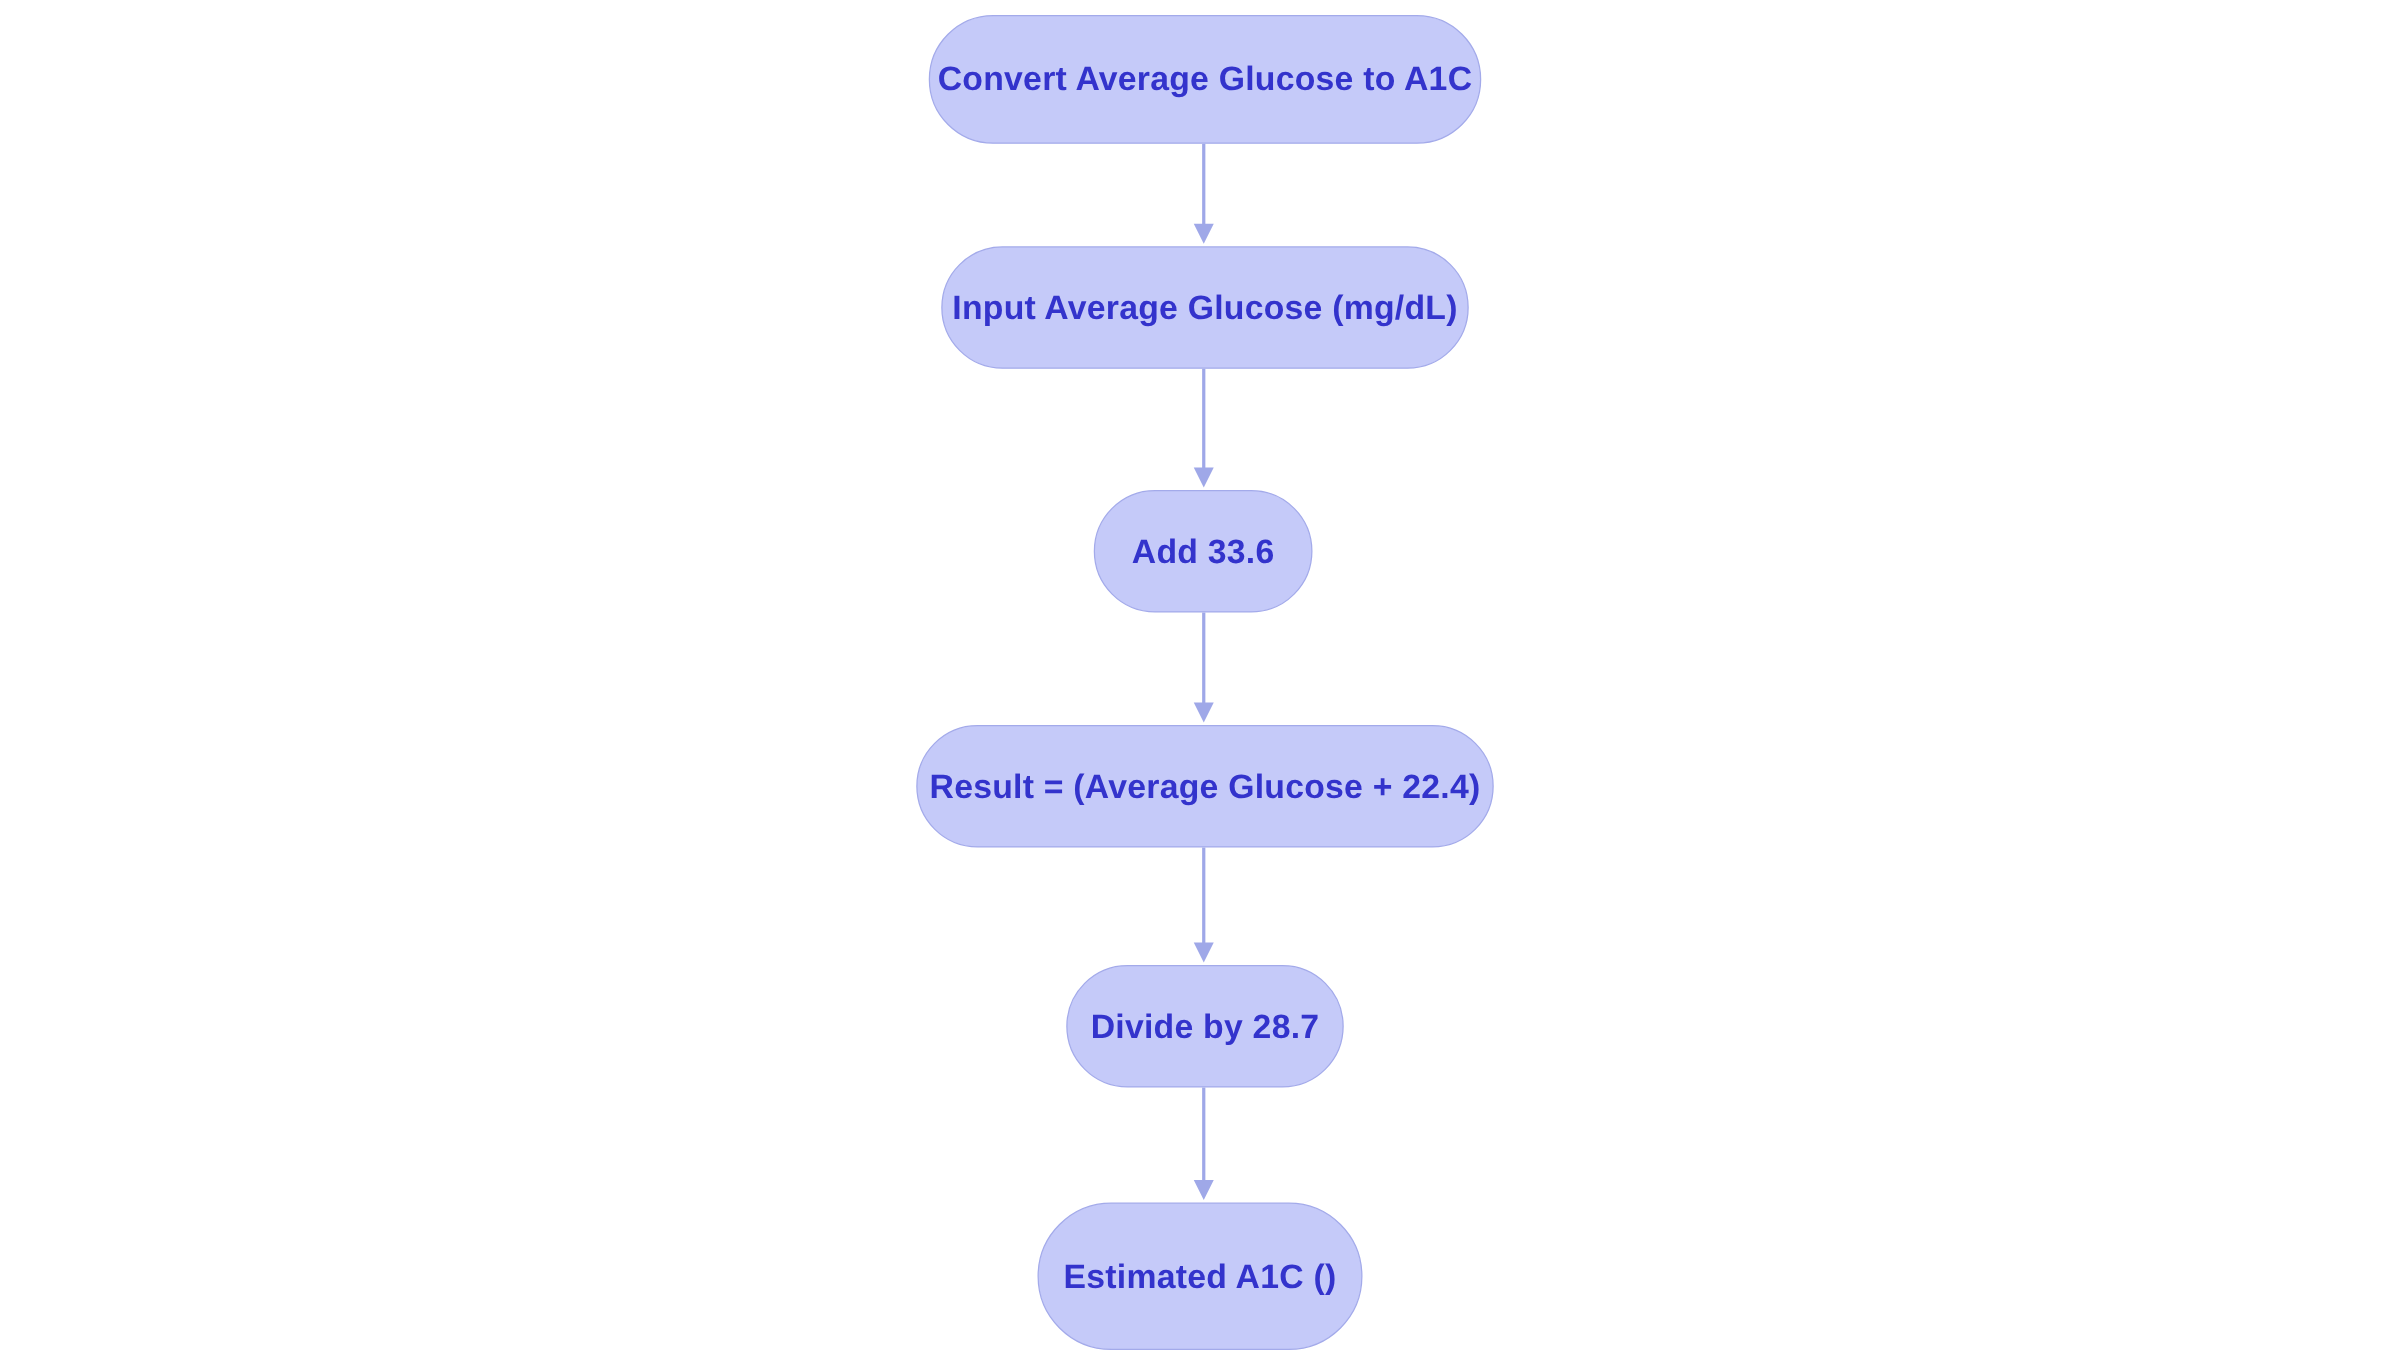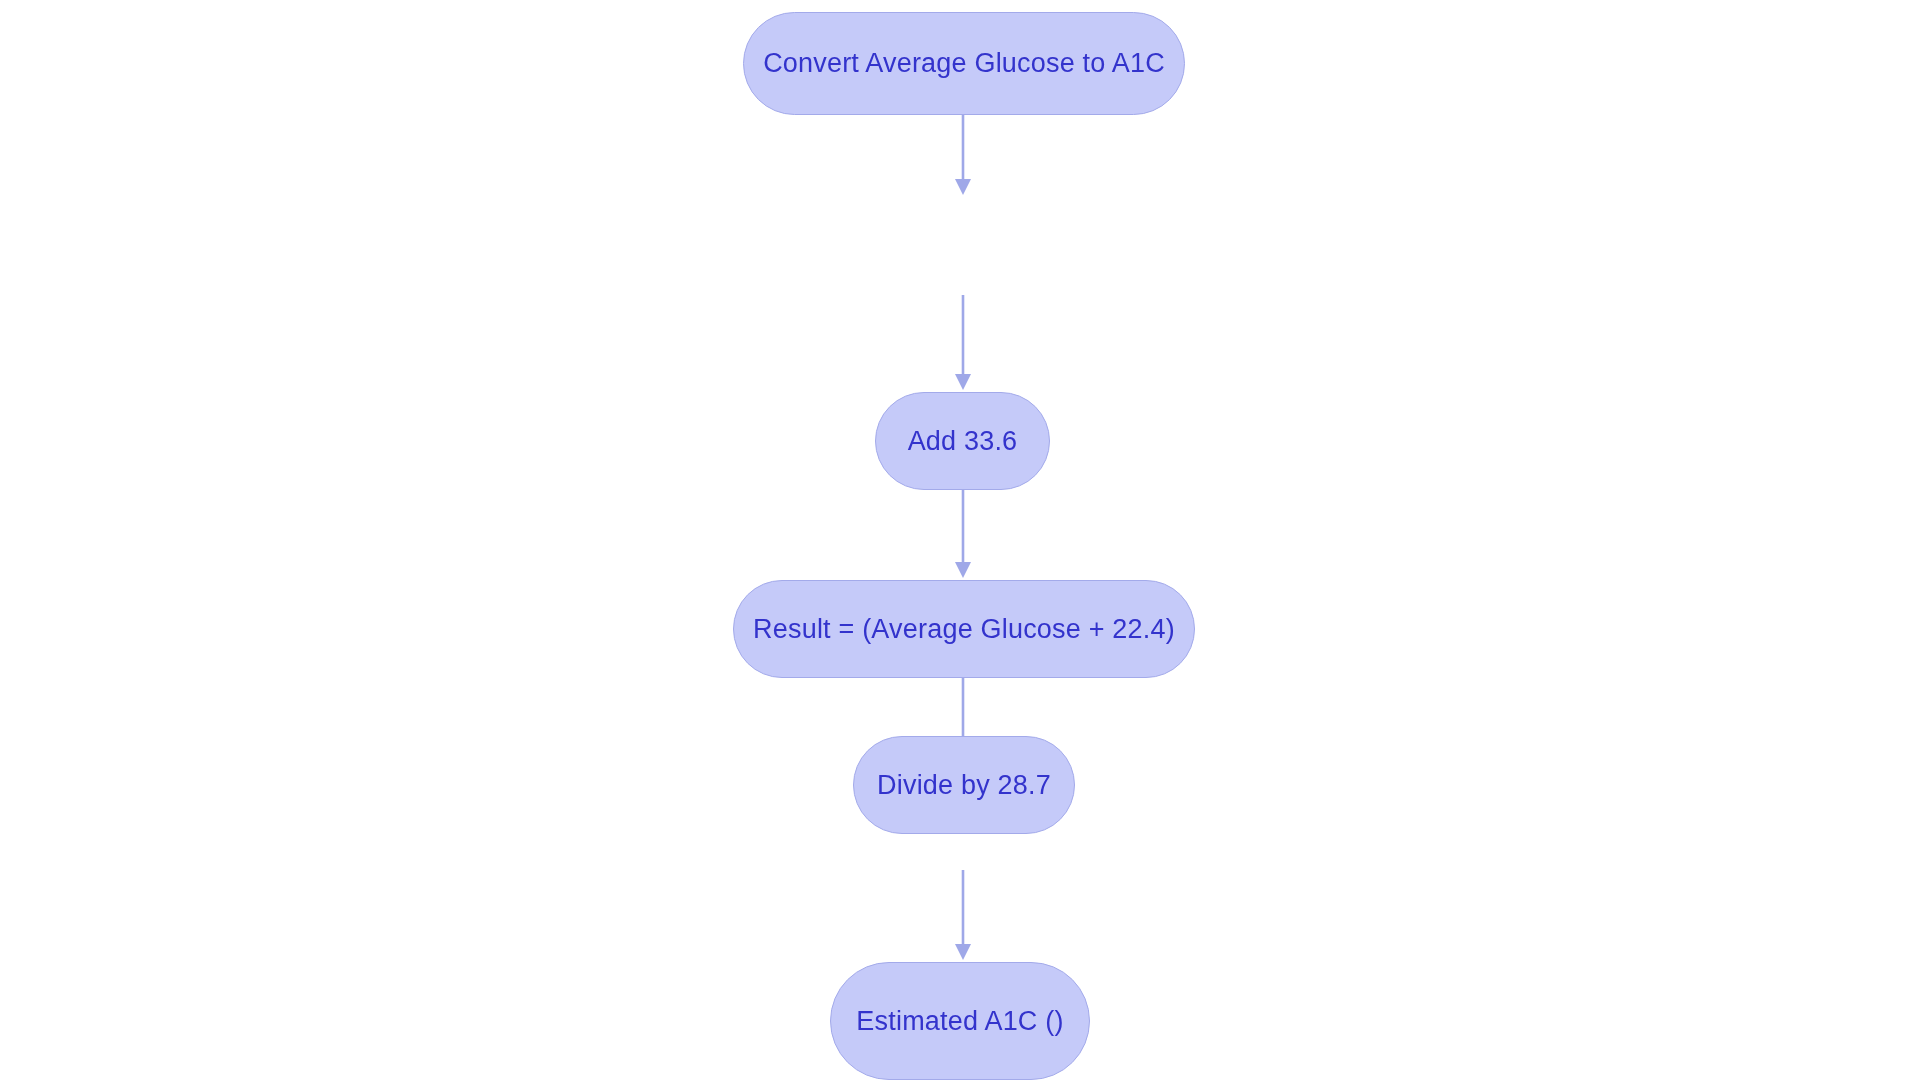--- a/index.html
+++ b/index.html
@@ -26,21 +26,21 @@
     position: absolute;
     box-sizing: border-box;
     display: flex;
     align-items: center;
     justify-content: center;
     background: #c5caf9;
     border: 1.4px solid #a3aaea;
     border-radius: 999px;
     color: #3333cc;
     font-size: 27px;
-    font-weight: 400;
+    font-weight: 700;
     letter-spacing: 0.2px;
     white-space: nowrap;
     line-height: 1;
     text-align: right;
     -webkit-font-smoothing: antialiased;
   }
 
   .flow-node .node-label {
     display: block;
     padding: 0 18px;
@@ -93,30 +93,33 @@
     <svg width="24" height="92" viewBox="0 0 24 92" style="margin-left:-12px;">
       <line x1="12" y1="0" x2="12" y2="78" stroke="#9fa8e8" stroke-width="2.6"></line>
       <polygon points="4,74 20,74 12,90" fill="#9fa8e8"></polygon>
     </svg>
   </div>
 
   <div class="flow-node" style="left:743px; top:12px; width:442px; height:103px;">
     <span class="node-label">Convert Average Glucose to A1C</span>
   </div>
 
+  <div class="flow-node" style="left:753px; top:197px; width:422px; height:98px;">
+    <span class="node-label">Input Average Glucose (mg/dL)</span>
+  </div>
 
   <div class="flow-node" style="left:875px; top:392px; width:175px; height:98px;">
     <span class="node-label">Add 33.6</span>
   </div>
 
   <div class="flow-node" style="left:733px; top:580px; width:462px; height:98px;">
     <span class="node-label">Result = (Average Glucose + 22.4)</span>
   </div>
 
-  <div class="flow-node" style="left:853px; top:736px; width:222px; height:98px;">
+  <div class="flow-node" style="left:853px; top:772px; width:222px; height:98px;">
     <span class="node-label">Divide by 28.7</span>
   </div>
 
   <div class="flow-node" style="left:830px; top:962px; width:260px; height:118px;">
     <span class="node-label">Estimated A1C ()</span>
   </div>
 
 </div>
 
 </body></html>

